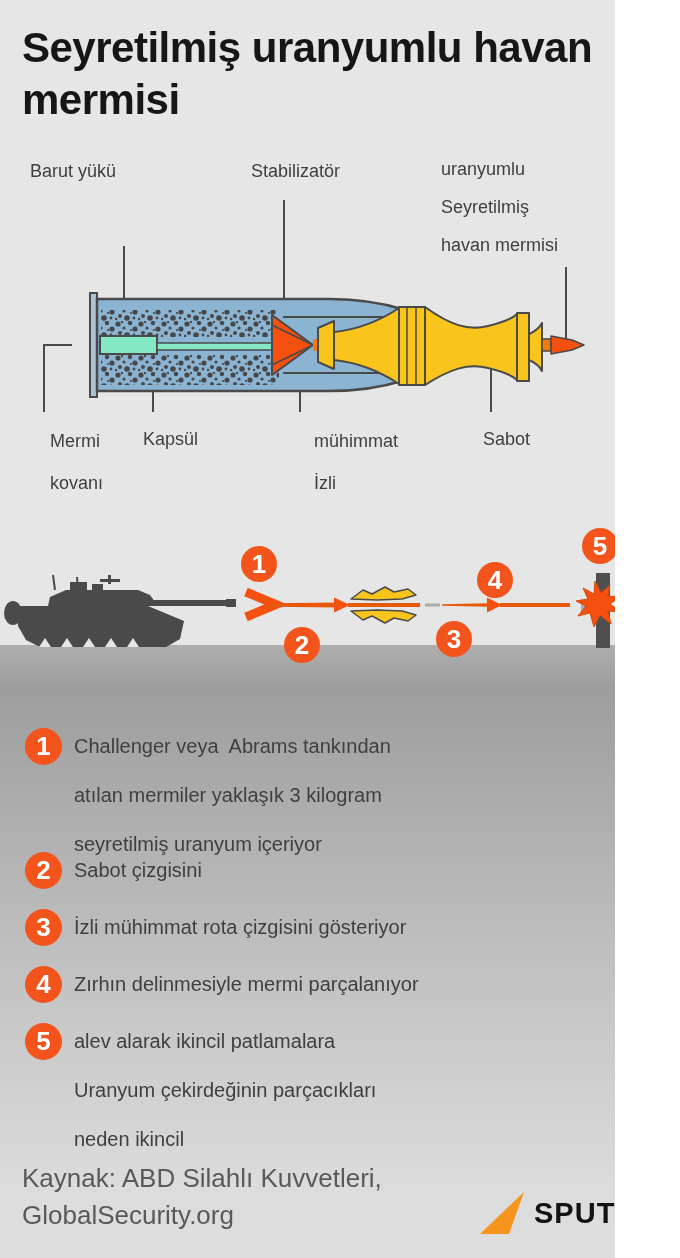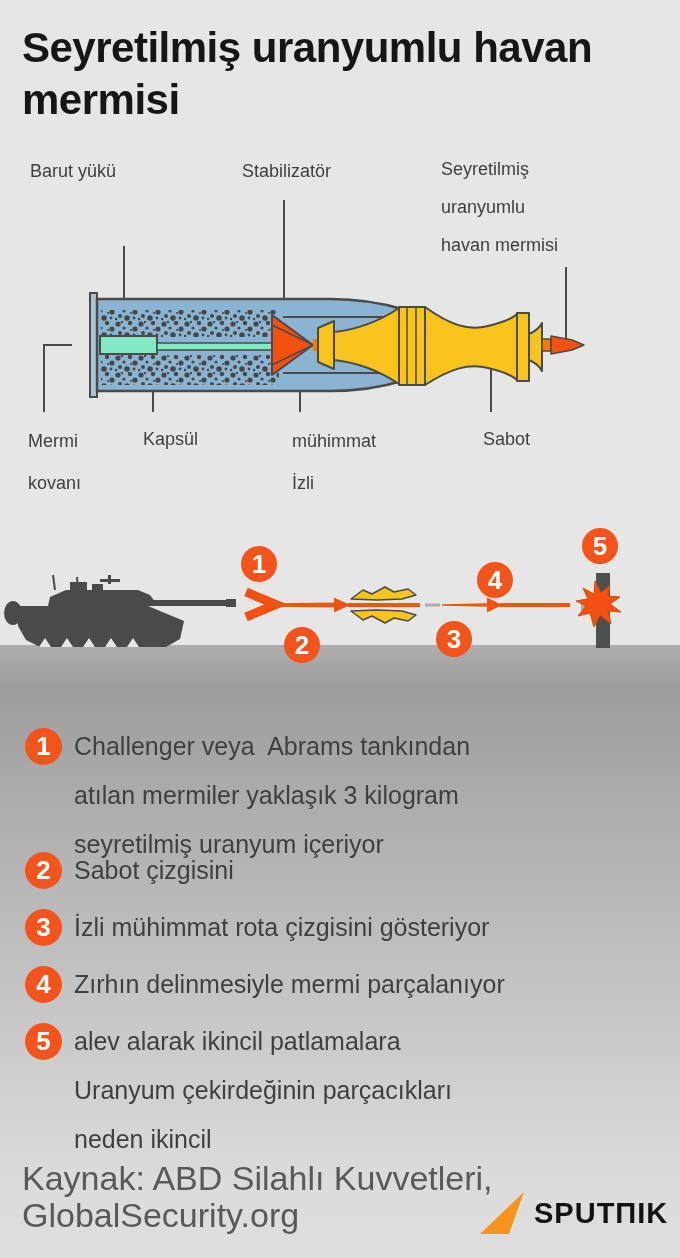--- a/index.html
+++ b/index.html
@@ -1,64 +1,64 @@
 <!DOCTYPE html>
 <html style="--accent-orange: #f2541c; --flash-orange: #f4500f; --rod-orange: #f47a10; --dart-orange: #e8590c; --sabot-yellow: #f9c41c; --case-blue: #8bb3d2; --rim-blue: #aac4d6; --capsule-teal: #82e9c4; --outline-dark: #4a4a4a; --tank-gray: #4a4a4a; --wall-gray: #4f4f4f; --arrow-gray: #ababab; --bg-top: #e6e6e6; --text-dark: #161616; --text-gray: #3f3f3f; --footer-gray: #595959; --logo-orange: #f7941d;"><head>
 <meta charset="utf-8">
 <style>
   html,body{margin:0;padding:0;}
   body{width:680px;height:1258px;font-family:"Liberation Sans","DejaVu Sans",sans-serif;}
-  .page{position:relative;width:680px;height:1258px;background:var(--bg-top);overflow:hidden;}
+  .page{position:relative;width:615px;height:1258px;background:var(--bg-top);overflow:hidden;}
   .bottom-section{position:absolute;left:0;top:645px;width:680px;height:613px;
     background:linear-gradient(180deg,#aeaeae 0px,#9d9d9d 42px,#b2b2b2 200px,#cbcbcb 400px,#dcdcdc 540px,#dedede 613px);}
   .title{position:absolute;left:22px;top:22px;font-size:42px;line-height:52px;font-weight:bold;
     letter-spacing:-0.5px;color:var(--text-dark);}
   .lbl{position:absolute;font-size:18px;line-height:38px;color:var(--text-gray);}
-  .lbl2{line-height:42px;}
+  .lbl2{line-height:42px;margin-left:22px;}
   .pre{white-space:pre;}
   svg{position:absolute;left:0;display:block;}
   .f-case{fill:var(--case-blue);stroke:var(--outline-dark);stroke-width:2.5;}
   .f-rim{fill:var(--rim-blue);stroke:var(--outline-dark);stroke-width:2;}
   .f-teal{fill:var(--capsule-teal);stroke:var(--outline-dark);stroke-width:2;}
   .f-yellow{fill:var(--sabot-yellow);stroke:var(--outline-dark);stroke-width:2;stroke-linejoin:round;}
   .f-flash{fill:var(--flash-orange);}
   .f-cone{fill:var(--flash-orange);stroke:var(--outline-dark);stroke-width:2;stroke-linejoin:round;}
   .f-rod{fill:var(--rod-orange);}
   .f-dart{fill:var(--dart-orange);}
   .ln{stroke:var(--outline-dark);stroke-width:2;fill:none;}
   .ln15{stroke:var(--outline-dark);stroke-width:1.5;fill:none;}
   .gray-el{fill:var(--arrow-gray);}
   .tank{fill:var(--tank-gray);}
   .badge{position:absolute;width:36px;height:36px;border-radius:50%;background:var(--accent-orange);
     color:#fff;font-weight:bold;font-size:26px;display:flex;align-items:center;justify-content:center;}
   .steps{position:absolute;left:0;top:0;width:680px;}
   .step-row{position:absolute;left:25px;display:flex;align-items:flex-start;}
   .step-badge{flex:0 0 auto;width:37px;height:37px;margin-top:6px;border-radius:50%;background:var(--accent-orange);
     color:#fff;font-weight:bold;font-size:26px;display:flex;align-items:center;justify-content:center;}
-  .step-text{margin-left:12px;font-size:25px;line-height:49px;color:var(--text-gray);}
-  .footer-src{position:absolute;left:22px;top:1160px;font-size:34px;line-height:37px;color:var(--footer-gray);}
+  .step-text{margin-left:12px;font-size:20px;line-height:49px;color:var(--text-gray);}
+  .footer-src{position:absolute;left:22px;top:1160px;font-size:26px;line-height:37px;color:var(--footer-gray);}
   .logo{position:absolute;left:480px;top:1192px;display:flex;align-items:center;}
   .logo svg{position:static;}
   .wordmark{margin-left:8px;font-size:29px;font-weight:bold;letter-spacing:1px;color:#121212;text-align:right;}
 </style>
 </head>
 <body>
 
 <div class="page">
 
   <div class="title">
     <div class="pre">Seyretilmiş uranyumlu havan</div>
     <div class="pre">mermisi</div>
   </div>
 
   <div class="lbl" style="left:30px;top:152px">Barut yükü</div>
-  <div class="lbl" style="left:242px;top:152px">Stabilizatör</div>
+  <div class="lbl" style="left:251px;top:152px">Stabilizatör</div>
   <div class="lbl" style="left:441px;top:150px">
+    <div class="pre">uranyumlu</div>
     <div class="pre">Seyretilmiş</div>
-    <div class="pre">uranyumlu</div>
     <div class="pre">havan mermisi</div>
   </div>
 
   <svg style="top:185px" width="680" height="235" viewBox="0 0 680 235">
     <defs>
       <pattern id="powder" x="0" y="0" width="23" height="17" patternUnits="userSpaceOnUse">
         <g fill="#474747">
           <circle cx="3" cy="3" r="2.6"></circle>
             <circle cx="9" cy="7" r="1.6"></circle>
             <circle cx="15" cy="2" r="2.2"></circle>

